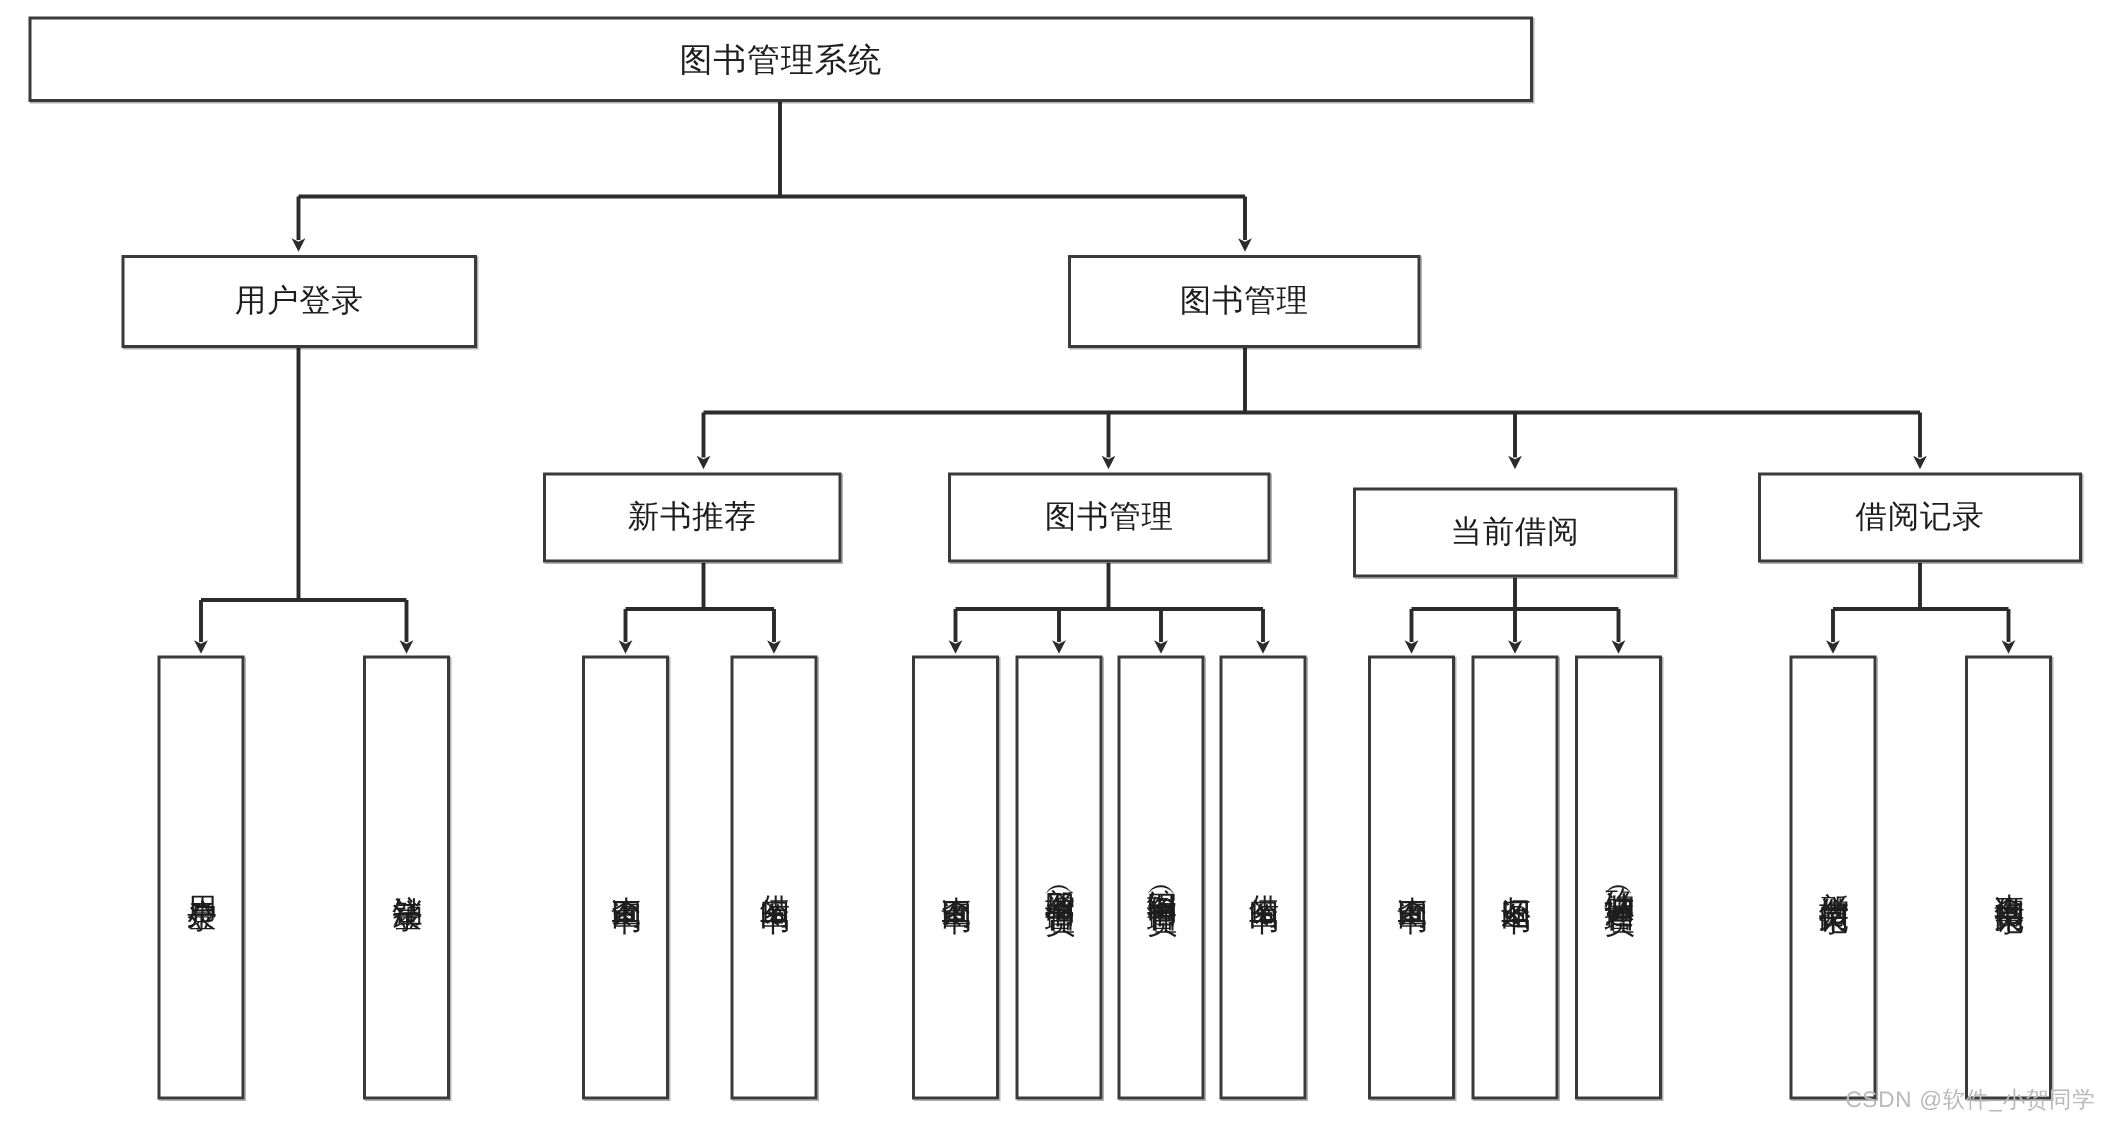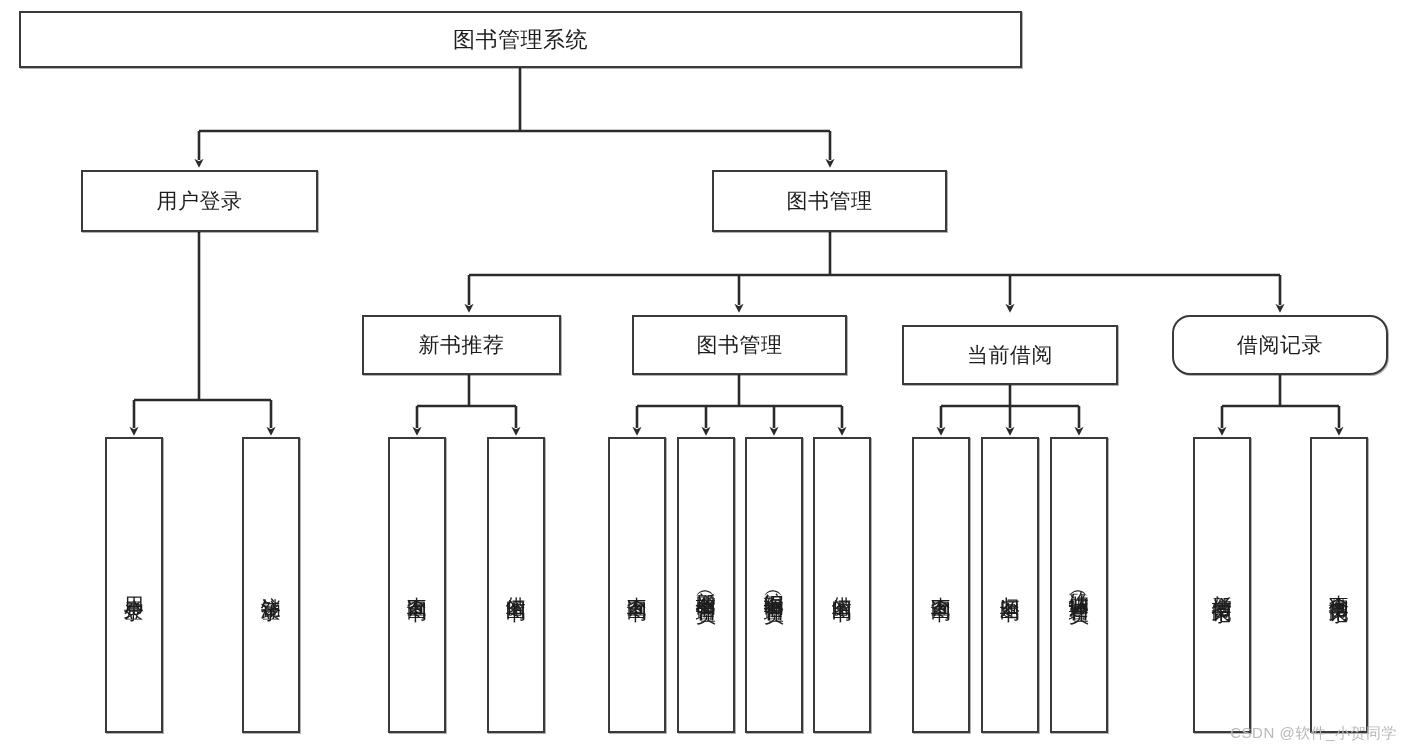--- a/index.html
+++ b/index.html
@@ -130,21 +130,21 @@
 
   <div class="node level3" style="left:362px;top:315px;width:199px;height:60px;text-align:right;">
     <span class="label">新书推荐</span>
   </div>
   <div class="node level3" style="left:632px;top:315px;width:215px;height:60px;">
     <span class="label">图书管理</span>
   </div>
   <div class="node level3" style="left:902px;top:315px;width:216px;height:60px;margin-top:10px;">
     <span class="label">当前借阅</span>
   </div>
-  <div class="node level3" style="left:1172px;top:315px;width:216px;height:60px;border-radius:18px;">
+  <div class="node level3" style="left:1172px;top:315px;width:216px;height:60px;">
     <span class="label">借阅记录</span>
   </div>
 
   <div class="node leaf" style="left:105px;top:437px;width:58px;height:296px;">
     <span class="label">用户登录</span>
   </div>
   <div class="node leaf" style="left:242px;top:437px;width:58px;height:296px;">
     <span class="label">注销登录</span>
   </div>
 

